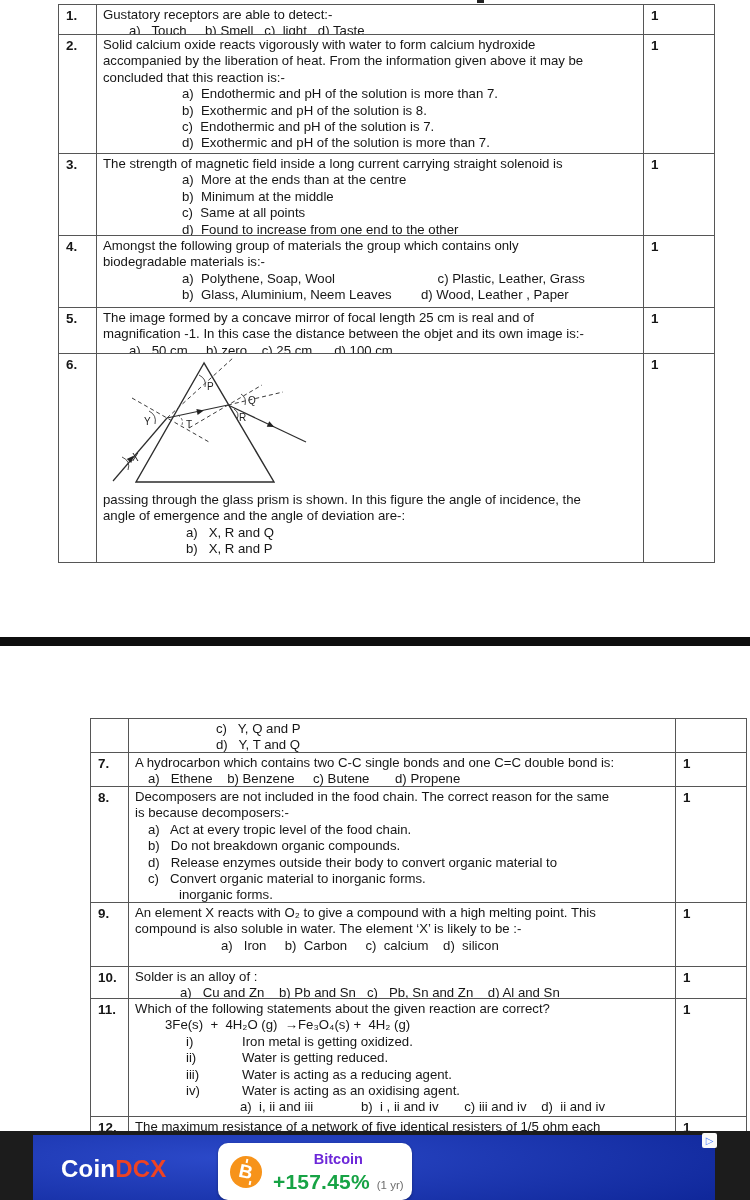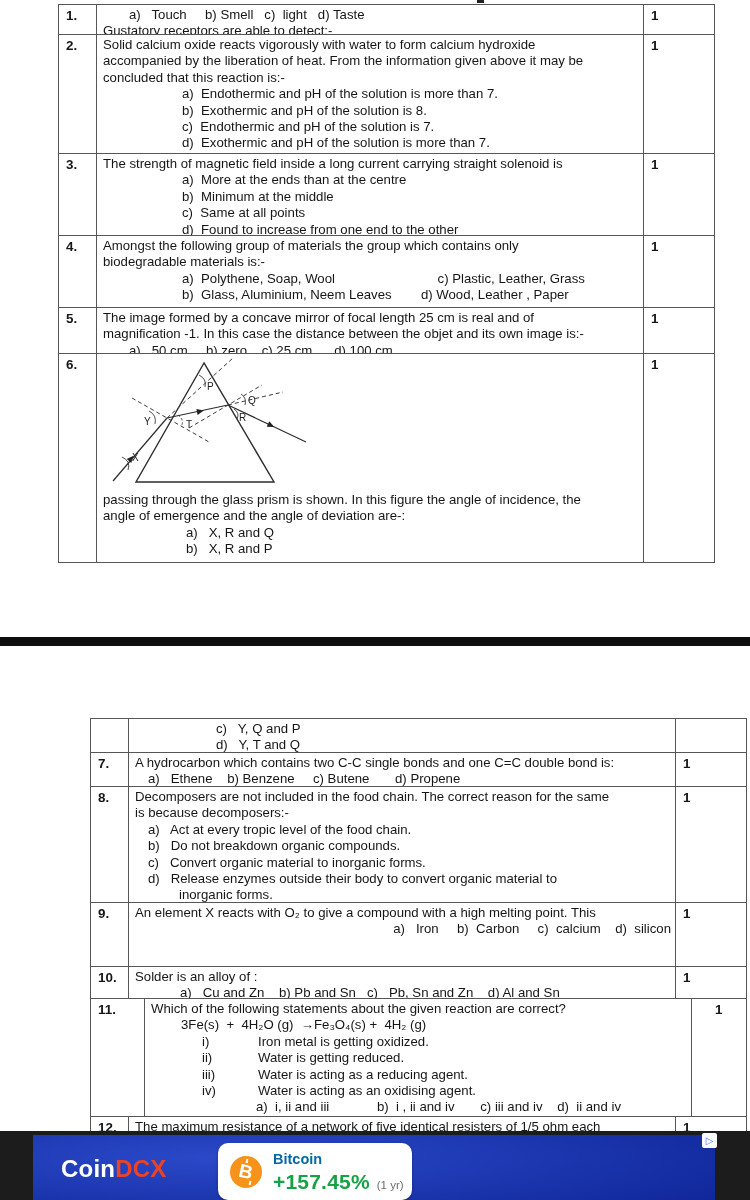--- a/index.html
+++ b/index.html
@@ -41,40 +41,40 @@
   .price-card{position:absolute;left:185px;top:8px;width:194px;height:57px;background:var(--card-white,#fff);
               border-radius:10px;display:flex;align-items:center;padding-left:12px;box-sizing:border-box;
               box-shadow:0 1px 3px rgba(0,0,0,.35);}
   .btc{position:relative;width:32px;height:32px;border-radius:50%;background:var(--bitcoin-orange,#f7931a);
        display:flex;align-items:center;justify-content:center;flex:0 0 32px;}
   .btc .b{color:#fff;font-weight:bold;font-size:19px;transform:rotate(12deg);display:block;line-height:1;}
   .btc .tick{position:absolute;width:2px;height:4px;background:#fff;transform:rotate(12deg);}
   .btc .tick.t1{left:16px;top:3px;}
   .btc .tick.t2{left:19px;top:25px;}
   .price-info{margin-left:11px;display:flex;flex-direction:column;justify-content:center;}
-  .coin-name{color:#0369a1;font-size:14.5px;font-weight:bold;line-height:18px;}
+  .coin-name{color:#6d28d9;font-size:14.5px;font-weight:bold;line-height:18px;text-align:center;}
   .price-row{display:flex;align-items:baseline;margin-top:2px;}
   .pct{color:var(--accent-green,#17a345);font-size:21px;font-weight:bold;letter-spacing:.2px;}
   .period{color:#6e6e6e;font-size:11.5px;margin-left:7px;}
   .adchoices{position:absolute;right:-2px;top:-2px;width:15px;height:15px;background:#fafafa;border-radius:2px;
              display:flex;align-items:center;justify-content:center;font-size:10px;color:#4a7dff;line-height:1;}
 </style>
 </head>
 <body>
 
 <div class="screen">
 
   <div class="top-artifact"></div>
 
   <div class="qtable" style="top:4px;">
       <div class="qrow" style="height: 30px;">
         <div class="qnum">1.</div>
         <div class="qcontent">
+          <div class="line">Gustatory receptors are able to detect:-</div>
           <div class="line" style="padding-left: 26px;">a)   Touch     b) Smell   c)  light   d) Taste</div>
-          <div class="line">Gustatory receptors are able to detect:-</div>
         </div>
         <div class="qmark">1</div>
       </div>
       <div class="qrow" style="height: 119px;">
         <div class="qnum">2.</div>
         <div class="qcontent">
           <div class="line">Solid calcium oxide reacts vigorously with water to form calcium hydroxide</div>
           <div class="line">accompanied by the liberation of heat. From the information given above it may be</div>
           <div class="line">concluded that this reaction is:-</div>
           <div class="line" style="padding-left: 79px;">a)  Endothermic and pH of the solution is more than 7.</div>
@@ -179,43 +179,44 @@
           </div>
           <div class="qmark">1</div>
         </div>
         <div class="qrow" style="height: 116px;">
           <div class="qnum">8.</div>
           <div class="qcontent">
             <div class="line">Decomposers are not included in the food chain. The correct reason for the same</div>
             <div class="line">is because decomposers:-</div>
             <div class="line" style="padding-left: 13px;">a)   Act at every tropic level of the food chain.</div>
             <div class="line" style="padding-left: 13px;">b)   Do not breakdown organic compounds.</div>
+            <div class="line" style="padding-left: 13px;">d)   Release enzymes outside their body to convert organic material to</div>
             <div class="line" style="padding-left: 13px;">c)   Convert organic material to inorganic forms.</div>
-            <div class="line" style="padding-left: 13px;">d)   Release enzymes outside their body to convert organic material to</div>
             <div class="line" style="padding-left: 44px;">inorganic forms.</div>
           </div>
           <div class="qmark">1</div>
         </div>
         <div class="qrow" style="height: 64px;">
           <div class="qnum">9.</div>
           <div class="qcontent">
             <div class="line">An element X reacts with O₂ to give a compound with a high melting point. This</div>
-            <div class="line" style="padding-left: 86px; text-align: right;">a)   Iron     b)  Carbon     c)  calcium    d)  silicon</div>
+            <div class="line">compound is also soluble in water. The element ‘X’ is likely to be :-</div>
+            <div class="line" style="padding-left: 86px;">a)   Iron     b)  Carbon     c)  calcium    d)  silicon</div>
           </div>
           <div class="qmark">1</div>
         </div>
         <div class="qrow" style="height: 32px;">
           <div class="qnum">10.</div>
           <div class="qcontent">
             <div class="line">Solder is an alloy of :</div>
             <div class="line" style="padding-left: 45px;">a)   Cu and Zn    b) Pb and Sn   c)   Pb, Sn and Zn    d) Al and Sn</div>
           </div>
           <div class="qmark">1</div>
         </div>
-        <div class="qrow" style="height: 118px; gap: 16px;">
+        <div class="qrow" style="height: 118px;">
           <div class="qnum">11.</div>
           <div class="qcontent">
             <div class="line">Which of the following statements about the given reaction are correct?</div>
             <div class="line" style="padding-left: 30px;">3Fe(s)  +  4H₂O (g)  →Fe₃O₄(s) +  4H₂ (g)</div>
             <div class="line" style="padding-left: 51px;"><span class="roman">i)</span><span>Iron metal is getting oxidized.</span></div>
             <div class="line" style="padding-left: 51px;"><span class="roman">ii)</span><span>Water is getting reduced.</span></div>
             <div class="line" style="padding-left: 51px;"><span class="roman">iii)</span><span>Water is acting as a reducing agent.</span></div>
             <div class="line" style="padding-left: 51px;"><span class="roman">iv)</span><span>Water is acting as an oxidising agent.</span></div>
             <div class="line" style="padding-left: 105px;">a)  i, ii and iii             b)  i , ii and iv       c) iii and iv    d)  ii and iv</div>
           </div>

